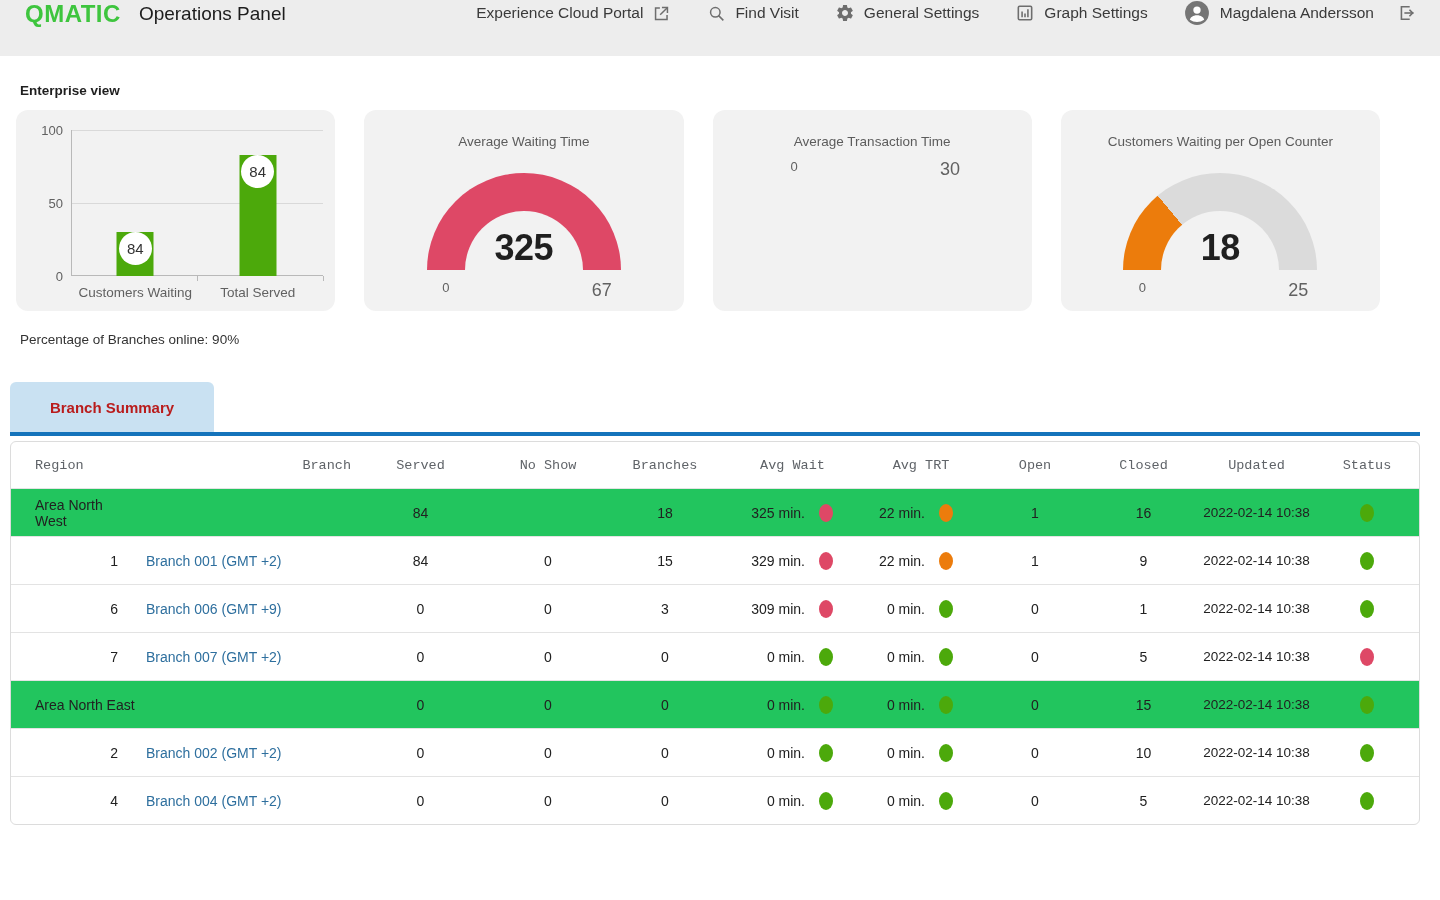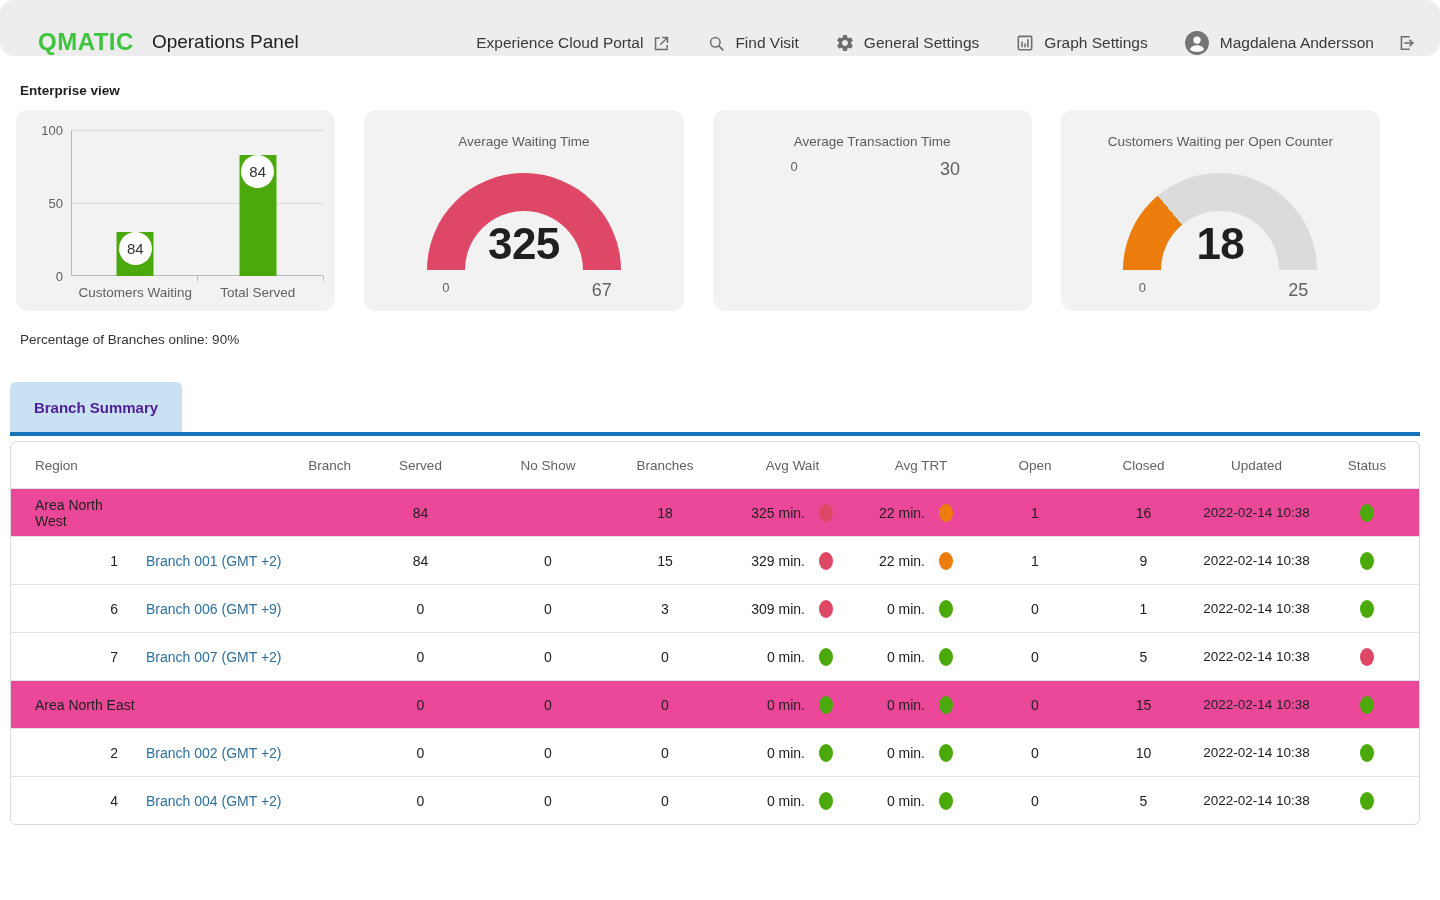--- a/index.html
+++ b/index.html
@@ -1,21 +1,21 @@
 <!DOCTYPE html>
 <html><head>
 <meta charset="utf-8">
 <style>
   * { box-sizing: border-box; margin: 0; padding: 0; }
   html,body { width:1440px; height:900px; background:#fff; overflow:hidden;
     font-family:"Liberation Sans","DejaVu Sans",sans-serif; color:#212121; }
 
   
-  .app-header { height:56px; background:#ededed; display:flex; align-items:flex-end;
-    justify-content:space-between; padding:0 24px 0 38px;border-radius:14px; }
+  .app-header { height:56px; background:#ededed; display:flex; align-items:flex-start;
+    justify-content:space-between; padding:0 24px 0 25px; }
   .brand { display:flex; align-items:center; gap:18px; }
   .logo { font-size:24px; font-weight:800; color:#3ec53e; letter-spacing:.5px; }
   .app-title { font-size:19px; font-weight:500; color:#1d1d1d; }
   .nav { display:flex; align-items:center; gap:36px; }
   .nav-item { display:flex; align-items:center; gap:9px; font-size:15.5px; color:#3a3a3a; cursor:pointer; }
   .nav-item svg { display:block; }
   .icon-stroke { stroke:#6e6e6e; fill:none; stroke-width:1.9; stroke-linecap:square; }
   .user-item { gap:10px; }
 
   
@@ -40,38 +40,38 @@
   .bar-wrap:nth-of-type(2) .bar-badge { bottom:43px; }
   .xlab { position:absolute; top:calc(100% + 9px); transform:translateX(-50%); font-size:13.5px; color:#616161; white-space:nowrap; }
 
   
   .card-title { text-align:center; margin-top:24px; font-size:13.5px; color:#5c5c5c; }
   .gauge { position:relative; width:194px; height:97px; margin:24px auto 0; }
   .gauge-arc { width:194px; height:97px; border-radius:97px 97px 0 0; }
   .gauge-hole { position:absolute; left:38px; bottom:0; width:118px; height:59px;
     border-radius:59px 59px 0 0; background:#f2f2f2; }
   .gauge-value { position:absolute; left:0; right:0; bottom:1px; text-align:center;
-    font-size:44px; font-weight:600; color:#1f1f1f; letter-spacing:-.5px; }
+    font-size:36px; font-weight:600; color:#1f1f1f; letter-spacing:-.5px; }
   .gauge-range { position:relative; width:194px; margin:10px auto 0; height:15px; }
   .gauge-min { position:absolute; left:19px; transform:translateX(-50%); font-size:13px; color:#616161; }
   .gauge-max { position:absolute; right:19px; transform:translateX(50%); font-size:18px; color:#616161; }
 
   .branches-online { margin:21px 0 0 20px; font-size:13.5px; font-weight:500; color:#333; }
 
   
   .tabbar { margin:35px 10px 0; border-bottom:4px solid #1473bb; width:1410px; }
-  .tab { display:inline-flex; align-items:center; justify-content:center; width:172px; height:50px;
-    background:#c9e1f2; border-radius:6px 6px 0 0; font-size:15px; font-weight:700; color:#4c1d95; cursor:pointer; }
+  .tab { display:inline-flex; align-items:center; justify-content:center; width:204px; height:50px;
+    background:#c9e1f2; border-radius:6px 6px 0 0; font-size:15px; font-weight:700; color:#b91c1c; cursor:pointer; }
 
   
   .table { margin:5px 10px 0; width:1410px; border:1px solid #dcdcdc; border-radius:6px; overflow:hidden; background:#fff; }
   .trow, .thead { display:grid; grid-template-columns:125px 215px 139px 116px 118px 137px 120px 108px 109px 117px 1fr; align-items:center; }
-  .thead { height:46px; color:#5f6368; font-size:13.5px; }
+  .thead { height:46px; color:#5f6368; font-size:13.5px;font-family:Liberation Mono, monospace; }
   .trow { height:48px; border-top:1px solid #e3e3e3; font-size:14px; color:#212121; }
-  .trow.area { background:#ec4899; }
+  .trow.area { background:#22c55e; }
   .td, .th { text-align:center; }
   .th.region, .td.region { text-align:left; padding-left:24px; }
   .trow:not(.area) .td.region { text-align:right; padding:0 18px 0 0; }
   .th.branch, .td.branch { text-align:left; padding-left:10px; }
   .branch-link { color:#2e6f9e; text-decoration:none; cursor:pointer; }
   .dotcell { display:flex; align-items:center; justify-content:flex-end; gap:14px; padding-right:28px; }
   .dot { width:14px; height:18px; border-radius:50%; display:inline-block; }
   .td.status { display:flex; justify-content:center; }
   .td.updated { font-size:13.5px; }
 </style>

